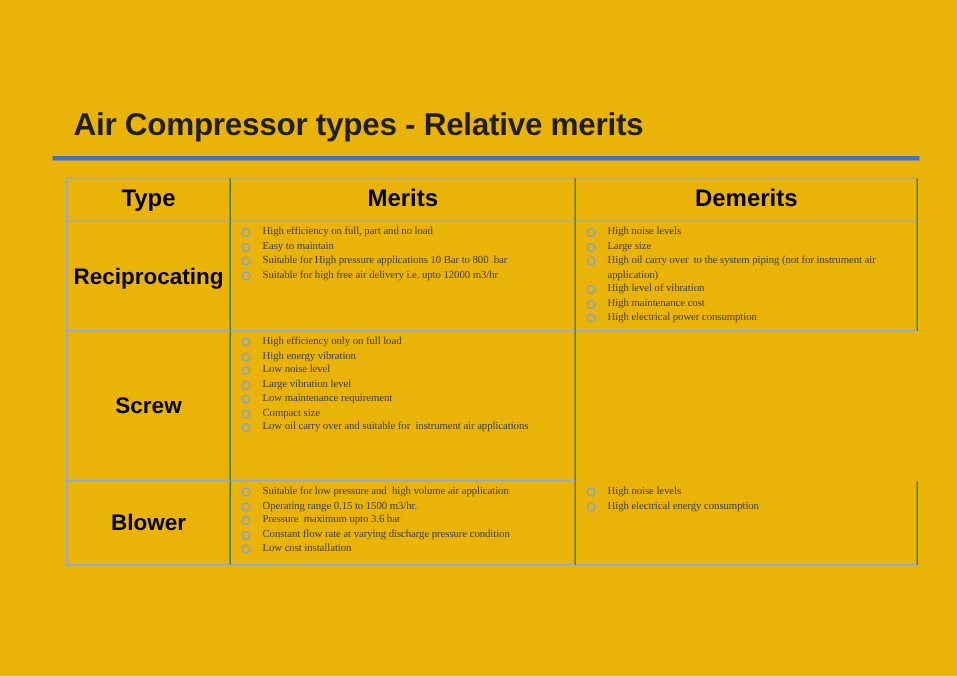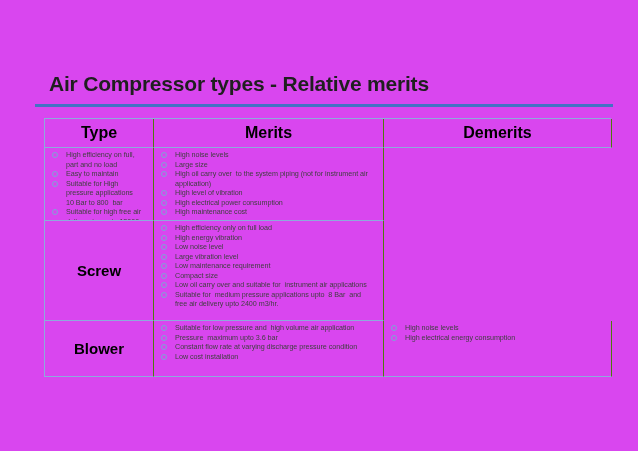--- a/index.html
+++ b/index.html
@@ -8,21 +8,21 @@
     background: #ffffff;
     width: 638px;
     height: 451px;
     overflow: hidden;
     font-family: "Liberation Sans", sans-serif;
   }
   .slide {
     position: relative;
     width: 638px;
     height: 451px;
-    background: #d946ef;
+    background: #eab308;
   }
   .title {
     position: absolute;
     left: 49px;
     top: 70px;
     margin: 0;
     font-size: 21px;
     line-height: 27px;
     font-weight: 700;
     color: #1f1f1f;
@@ -68,20 +68,21 @@
     display: flex;
     align-items: center;
     justify-content: center;
     font-size: 15px;
     font-weight: 700;
     color: #000000;
     text-align: center;
   }
   .list-cell {
     padding: 2px 12px 0 7px;
+    font-family: Liberation Serif, serif;
   }
   ul.bullet-list {
     margin: 0;
     padding: 0;
     list-style: none;
   }
   ul.bullet-list li {
     display: flex;
     align-items: flex-start;
     margin: 0;
@@ -117,20 +118,21 @@
   <div class="title-rule"></div>
 
   <div class="merits-table">
     <div class="trow">
       <div class="cell header-cell">Type</div>
       <div class="cell header-cell">Merits</div>
       <div class="cell header-cell">Demerits</div>
     </div>
     <div id="table-body">
         <div class="trow row-h-0">
+          <div class="cell type-cell">Reciprocating</div>
           <div class="cell list-cell">
             <ul class="bullet-list">
               <li>
                 <span class="bullet-dot"></span>
                 <span class="li-text">High efficiency on full, part and no load</span>
               </li>
               <li>
                 <span class="bullet-dot"></span>
                 <span class="li-text">Easy to maintain</span>
               </li>
@@ -157,25 +159,25 @@
               <li>
                 <span class="bullet-dot"></span>
                 <span class="li-text">High oil carry over  to the system piping (not for instrument air application)</span>
               </li>
               <li>
                 <span class="bullet-dot"></span>
                 <span class="li-text">High level of vibration</span>
               </li>
               <li>
                 <span class="bullet-dot"></span>
+                <span class="li-text">High maintenance cost</span>
+              </li>
+              <li>
+                <span class="bullet-dot"></span>
                 <span class="li-text">High electrical power consumption</span>
-              </li>
-              <li>
-                <span class="bullet-dot"></span>
-                <span class="li-text">High maintenance cost</span>
               </li>
             </ul>
           </div>
         </div>
         <div class="trow row-h-1">
           <div class="cell type-cell">Screw</div>
           <div class="cell list-cell">
             <ul class="bullet-list">
               <li>
                 <span class="bullet-dot"></span>
@@ -198,37 +200,37 @@
                 <span class="li-text">Low maintenance requirement</span>
               </li>
               <li>
                 <span class="bullet-dot"></span>
                 <span class="li-text">Compact size</span>
               </li>
               <li>
                 <span class="bullet-dot"></span>
                 <span class="li-text">Low oil carry over and suitable for  instrument air applications</span>
               </li>
-              <li>
-                <span class="bullet-dot"></span>
-                <span class="li-text">Suitable for  medium pressure applications upto  8 Bar  and free air delivery upto 2400 m3/hr.</span>
-              </li>
             </ul>
           </div>
         </div>
         <div class="trow row-h-2">
           <div class="cell type-cell">Blower</div>
           <div class="cell list-cell">
             <ul class="bullet-list">
               <li>
                 <span class="bullet-dot"></span>
                 <span class="li-text">Suitable for low pressure and  high volume air application</span>
               </li>
               <li>
                 <span class="bullet-dot"></span>
+                <span class="li-text">Operating range 0.15 to 1500 m3/hr.</span>
+              </li>
+              <li>
+                <span class="bullet-dot"></span>
                 <span class="li-text">Pressure  maximum upto 3.6 bar</span>
               </li>
               <li>
                 <span class="bullet-dot"></span>
                 <span class="li-text">Constant flow rate at varying discharge pressure condition</span>
               </li>
               <li>
                 <span class="bullet-dot"></span>
                 <span class="li-text">Low cost installation</span>
               </li>

